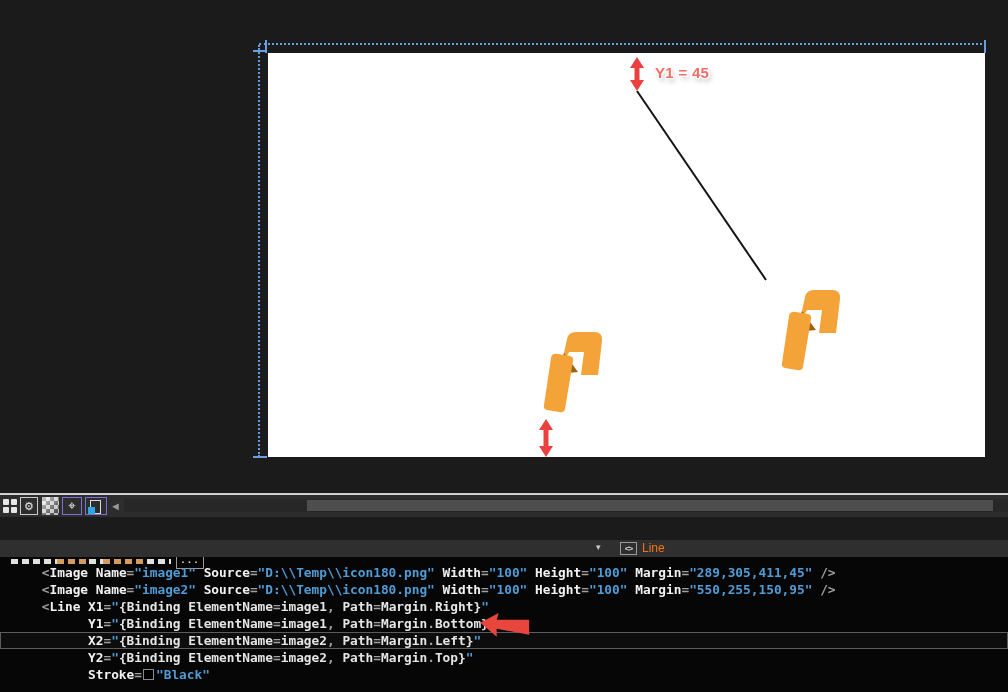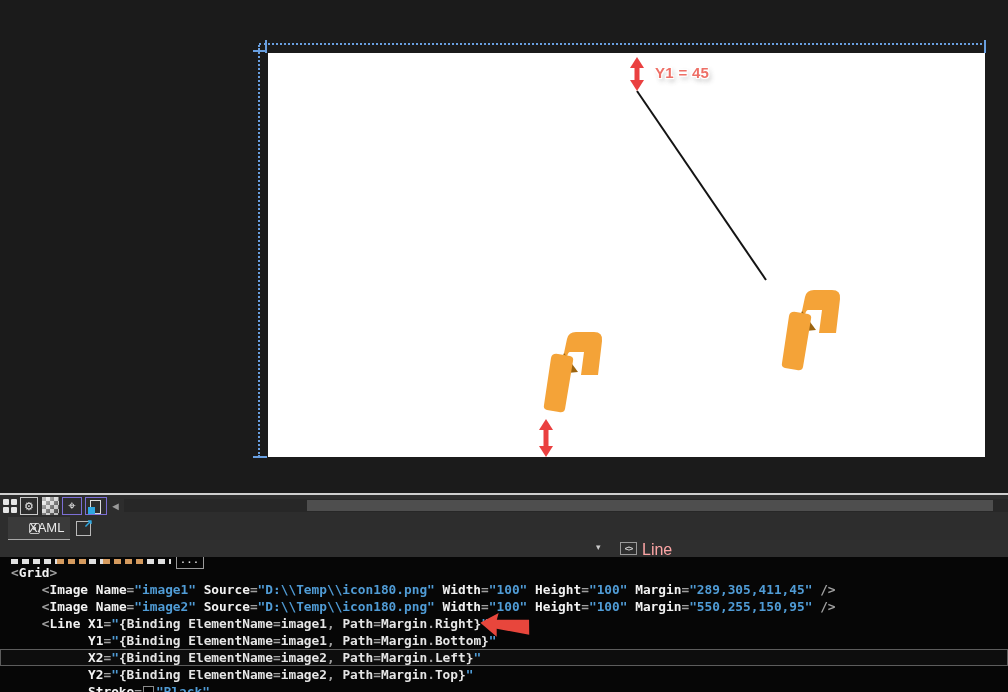--- a/index.html
+++ b/index.html
@@ -47,21 +47,21 @@
   #xaml-tab-icon i{position:absolute;left:2.5px;top:2.5px;width:3px;height:3px;background:#c4c4c4;}
   #xaml-tab span{position:absolute;left:21px;}
   #popout{left:76px;top:4px;width:13px;height:13px;border:1.4px solid #b9b9b9;background:#2d2d2d;}
   #popout b{position:absolute;right:-3px;top:-5px;color:#2fa7e0;font-size:11px;font-weight:700;}
 
   
   #navbar{left:0;top:540px;width:1008px;height:17px;background:#2f2f2f;color:#d6d6d6;}
   #nav-dd{left:596px;top:2px;font-size:9px;color:#cccccc;}
   #elem-icon{left:620px;top:2px;width:15px;height:11px;border:1px solid #9a9a9a;
     font-size:8px;line-height:11px;text-align:center;color:#d8d8d8;letter-spacing:-1px;font-weight:700;}
-  #elem-label{left:642px;top:1px;font-size:16px;color:#fca5a5;}
+  #elem-label{left:642px;top:1px;font-size:12px;color:#f97316;}
 
   
   #editor{left:0;top:557px;width:1008px;height:135px;background:#060606;overflow:hidden;
     font-family:"DejaVu Sans Mono","Liberation Mono",monospace;font-size:12.8px;font-weight:700;}
   .dashes{top:2px;height:4.5px;
     background:repeating-linear-gradient(90deg,currentColor 0 7px,transparent 7px 11px);}
   #fold-box{left:176px;top:-1px;width:26px;height:11px;border:1px solid #9a9a9a;color:#dddddd;
     font-size:9px;line-height:7px;text-align:center;letter-spacing:1px;font-weight:700;}
   #code-lines{position:absolute;left:0;top:7px;width:1008px;}
   .code-line{position:relative;width:1008px;height:17px;line-height:17px;white-space:pre;
@@ -130,50 +130,38 @@
     <div class="abs tbtn purple" style="left:85px;width:22px;">
       <span id="doc-icon" class="abs"></span>
       <span id="doc-blue" class="abs"></span>
     </div>
     <div id="scrollL" class="abs">◄</div>
     <div id="hscroll-track" class="abs">
       <div id="hscroll-thumb" class="abs"></div>
     </div>
   </div>
 
-  <div id="tabrow" class="abs">
-    <div id="xaml-tab" class="abs">
-      <span id="xaml-tab-icon" class="abs">
-          <i></i>
-        </span>
-      <span>XAML</span>
-    </div>
-    <div id="popout" class="abs">
-      <b>↗</b>
-    </div>
-  </div>
 
   <div id="navbar" class="abs">
     <div id="nav-dd" class="abs">▾</div>
     <div id="elem-icon" class="abs">&lt;&gt;</div>
     <div id="elem-label" class="abs">Line</div>
   </div>
 
   <div id="editor" class="abs">
 
     <div>
       <div class="abs dashes" style="left:11px;width:46px;color:#e0e0e0;"></div>
       <div class="abs dashes" style="left:57px;width:32px;color:#d49a5e;"></div>
       <div class="abs dashes" style="left:89px;width:14px;color:#e0e0e0;"></div>
       <div class="abs dashes" style="left:103px;width:44px;color:#d49a5e;"></div>
       <div class="abs dashes" style="left:147px;width:24px;color:#e0e0e0;"></div>
       <div id="fold-box" class="abs">...</div>
     </div>
     <div id="code-lines">
-        <div class="code-line"><span class="t-d">&lt;</span><span class="t-n">Grid</span><span class="t-d">&gt;</span></div>
         <div class="code-line"><span class="t-pl">    </span><span class="t-d">&lt;</span><span class="t-n">Image Name</span><span class="t-d">=</span><span class="t-v">"image1"</span><span class="t-n"> Source</span><span class="t-d">=</span><span class="t-v">"D:\\Temp\\icon180.png"</span><span class="t-n"> Width</span><span class="t-d">=</span><span class="t-v">"100"</span><span class="t-n"> Height</span><span class="t-d">=</span><span class="t-v">"100"</span><span class="t-n"> Margin</span><span class="t-d">=</span><span class="t-v">"289,305,411,45"</span><span class="t-d"> /&gt;</span></div>
         <div class="code-line"><span class="t-pl">    </span><span class="t-d">&lt;</span><span class="t-n">Image Name</span><span class="t-d">=</span><span class="t-v">"image2"</span><span class="t-n"> Source</span><span class="t-d">=</span><span class="t-v">"D:\\Temp\\icon180.png"</span><span class="t-n"> Width</span><span class="t-d">=</span><span class="t-v">"100"</span><span class="t-n"> Height</span><span class="t-d">=</span><span class="t-v">"100"</span><span class="t-n"> Margin</span><span class="t-d">=</span><span class="t-v">"550,255,150,95"</span><span class="t-d"> /&gt;</span></div>
         <div class="code-line"><span class="t-pl">    </span><span class="t-d">&lt;</span><span class="t-n">Line X1</span><span class="t-d">=</span><span class="t-v">"</span><span class="t-b">{Binding ElementName</span><span class="t-d">=</span><span class="t-b">image1</span><span class="t-d">,</span><span class="t-b"> Path</span><span class="t-d">=</span><span class="t-b">Margin</span><span class="t-d">.</span><span class="t-b">Right}</span><span class="t-v">"</span></div>
         <div class="code-line"><span class="t-pl">          </span><span class="t-n">Y1</span><span class="t-d">=</span><span class="t-v">"</span><span class="t-b">{Binding ElementName</span><span class="t-d">=</span><span class="t-b">image1</span><span class="t-d">,</span><span class="t-b"> Path</span><span class="t-d">=</span><span class="t-b">Margin</span><span class="t-d">.</span><span class="t-b">Bottom}</span><span class="t-v">"</span></div>
         <div class="code-line caret-line"><span class="t-pl">          </span><span class="t-n">X2</span><span class="t-d">=</span><span class="t-v">"</span><span class="t-b">{Binding ElementName</span><span class="t-d">=</span><span class="t-b">image2</span><span class="t-d">,</span><span class="t-b"> Path</span><span class="t-d">=</span><span class="t-b">Margin</span><span class="t-d">.</span><span class="t-b">Left}</span><span class="t-v">"</span></div>
         <div class="code-line"><span class="t-pl">          </span><span class="t-n">Y2</span><span class="t-d">=</span><span class="t-v">"</span><span class="t-b">{Binding ElementName</span><span class="t-d">=</span><span class="t-b">image2</span><span class="t-d">,</span><span class="t-b"> Path</span><span class="t-d">=</span><span class="t-b">Margin</span><span class="t-d">.</span><span class="t-b">Top}</span><span class="t-v">"</span></div>
         <div class="code-line"><span class="t-pl">          </span><span class="t-n">Stroke</span><span class="t-d">=</span><span class="swatch"></span><span class="t-v">"Black"</span></div>
       </div>
   </div>
 

